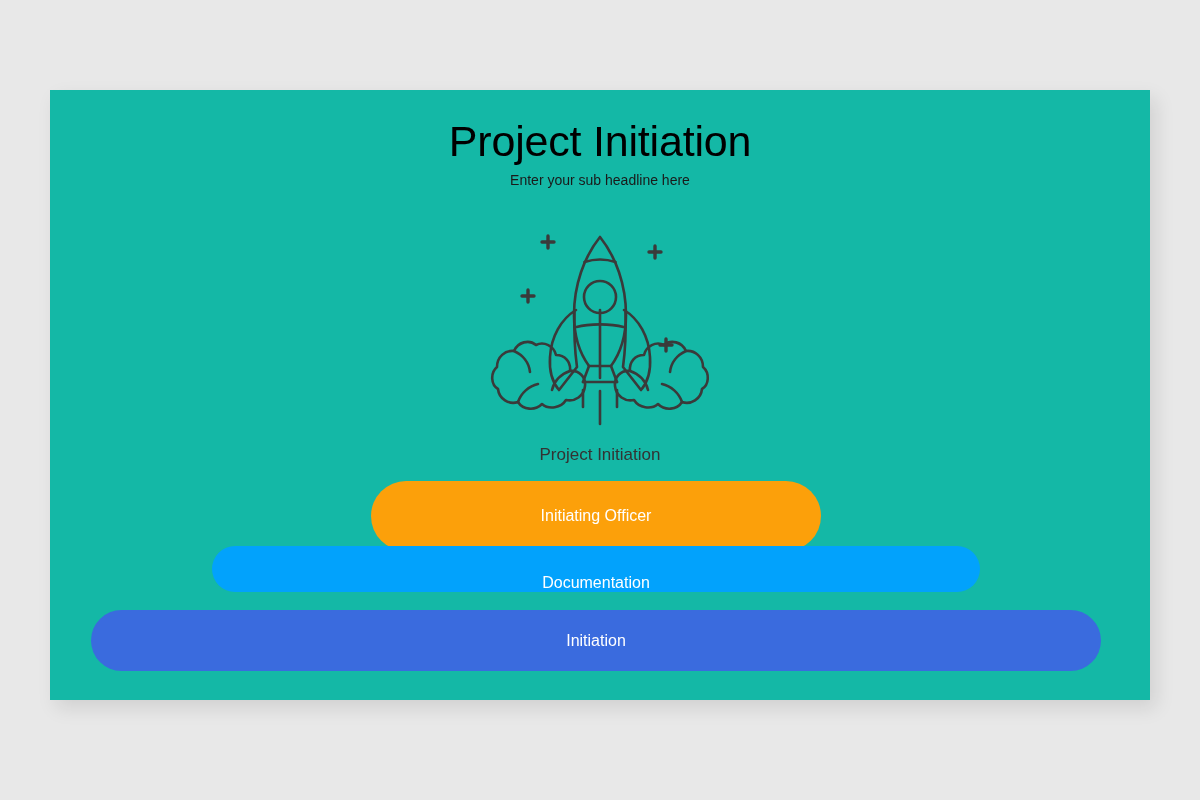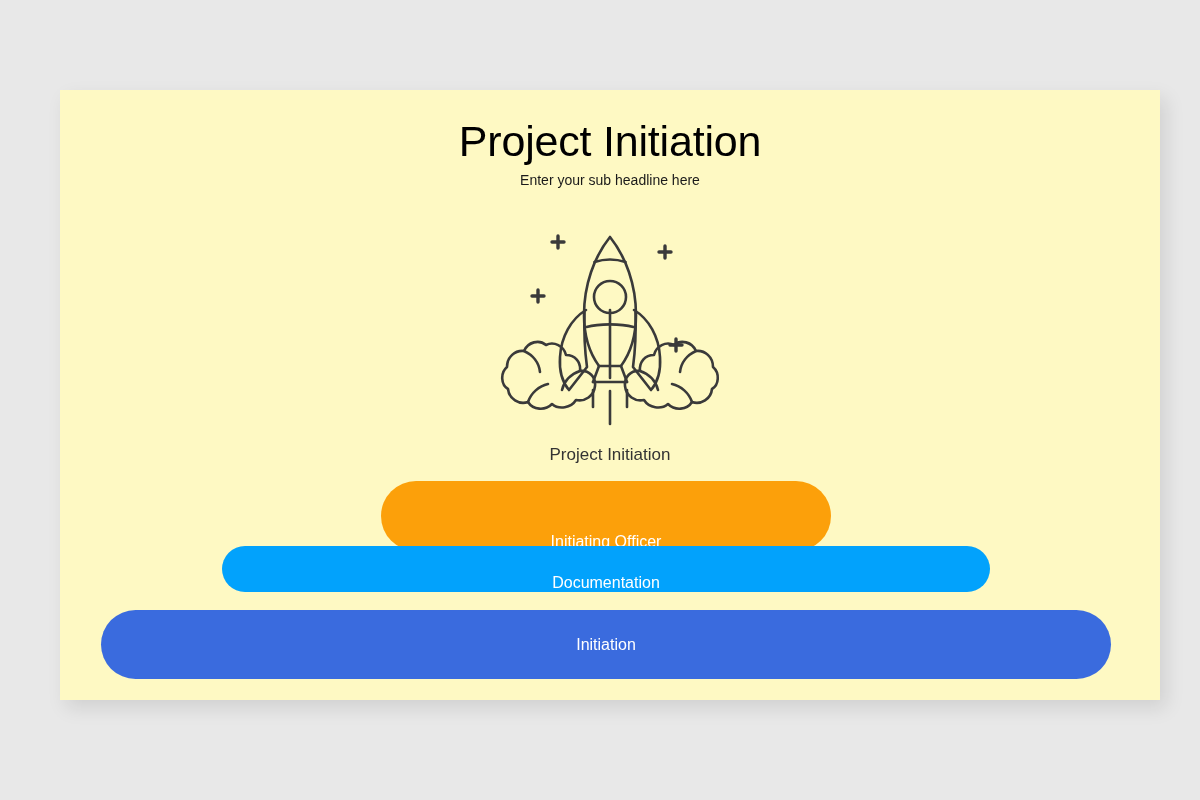--- a/index.html
+++ b/index.html
@@ -18,25 +18,25 @@
 
   .stage {
     position: relative;
     width: 1200px;
     height: 800px;
   }
 
   
   .slide {
     position: absolute;
-    left: 60px;
+    left: 50px;
     top: 90px;
     width: 1100px;
     height: 610px;
-    background: #fef9c3;
+    background: #14b8a6;
     box-shadow: 6px 8px 18px rgba(0, 0, 0, 0.10);
   }
 
   
   .title {
     position: absolute;
     left: 0;
     top: 27px;
     width: 100%;
     text-align: center;
@@ -99,36 +99,35 @@
     font-size: 16px;
     font-weight: 400;
     white-space: nowrap;
   }
 
   .bar-1 {
     left: 321px;
     top: 391px;
     width: 450px;
     height: 70px;
-    align-items: flex-end;
   }
 
   .bar-2 {
     left: 162px;
     top: 456px;
     width: 768px;
     height: 46px;
     align-items: flex-end;
   }
 
   .bar-3 {
     left: 41px;
     top: 520px;
     width: 1010px;
-    height: 69px;
+    height: 61px;
   }
 
   .bar-label { pointer-events: none; }
 </style>
 </head>
 <body>
 
 <div class="stage">
 
   <div class="slide">

